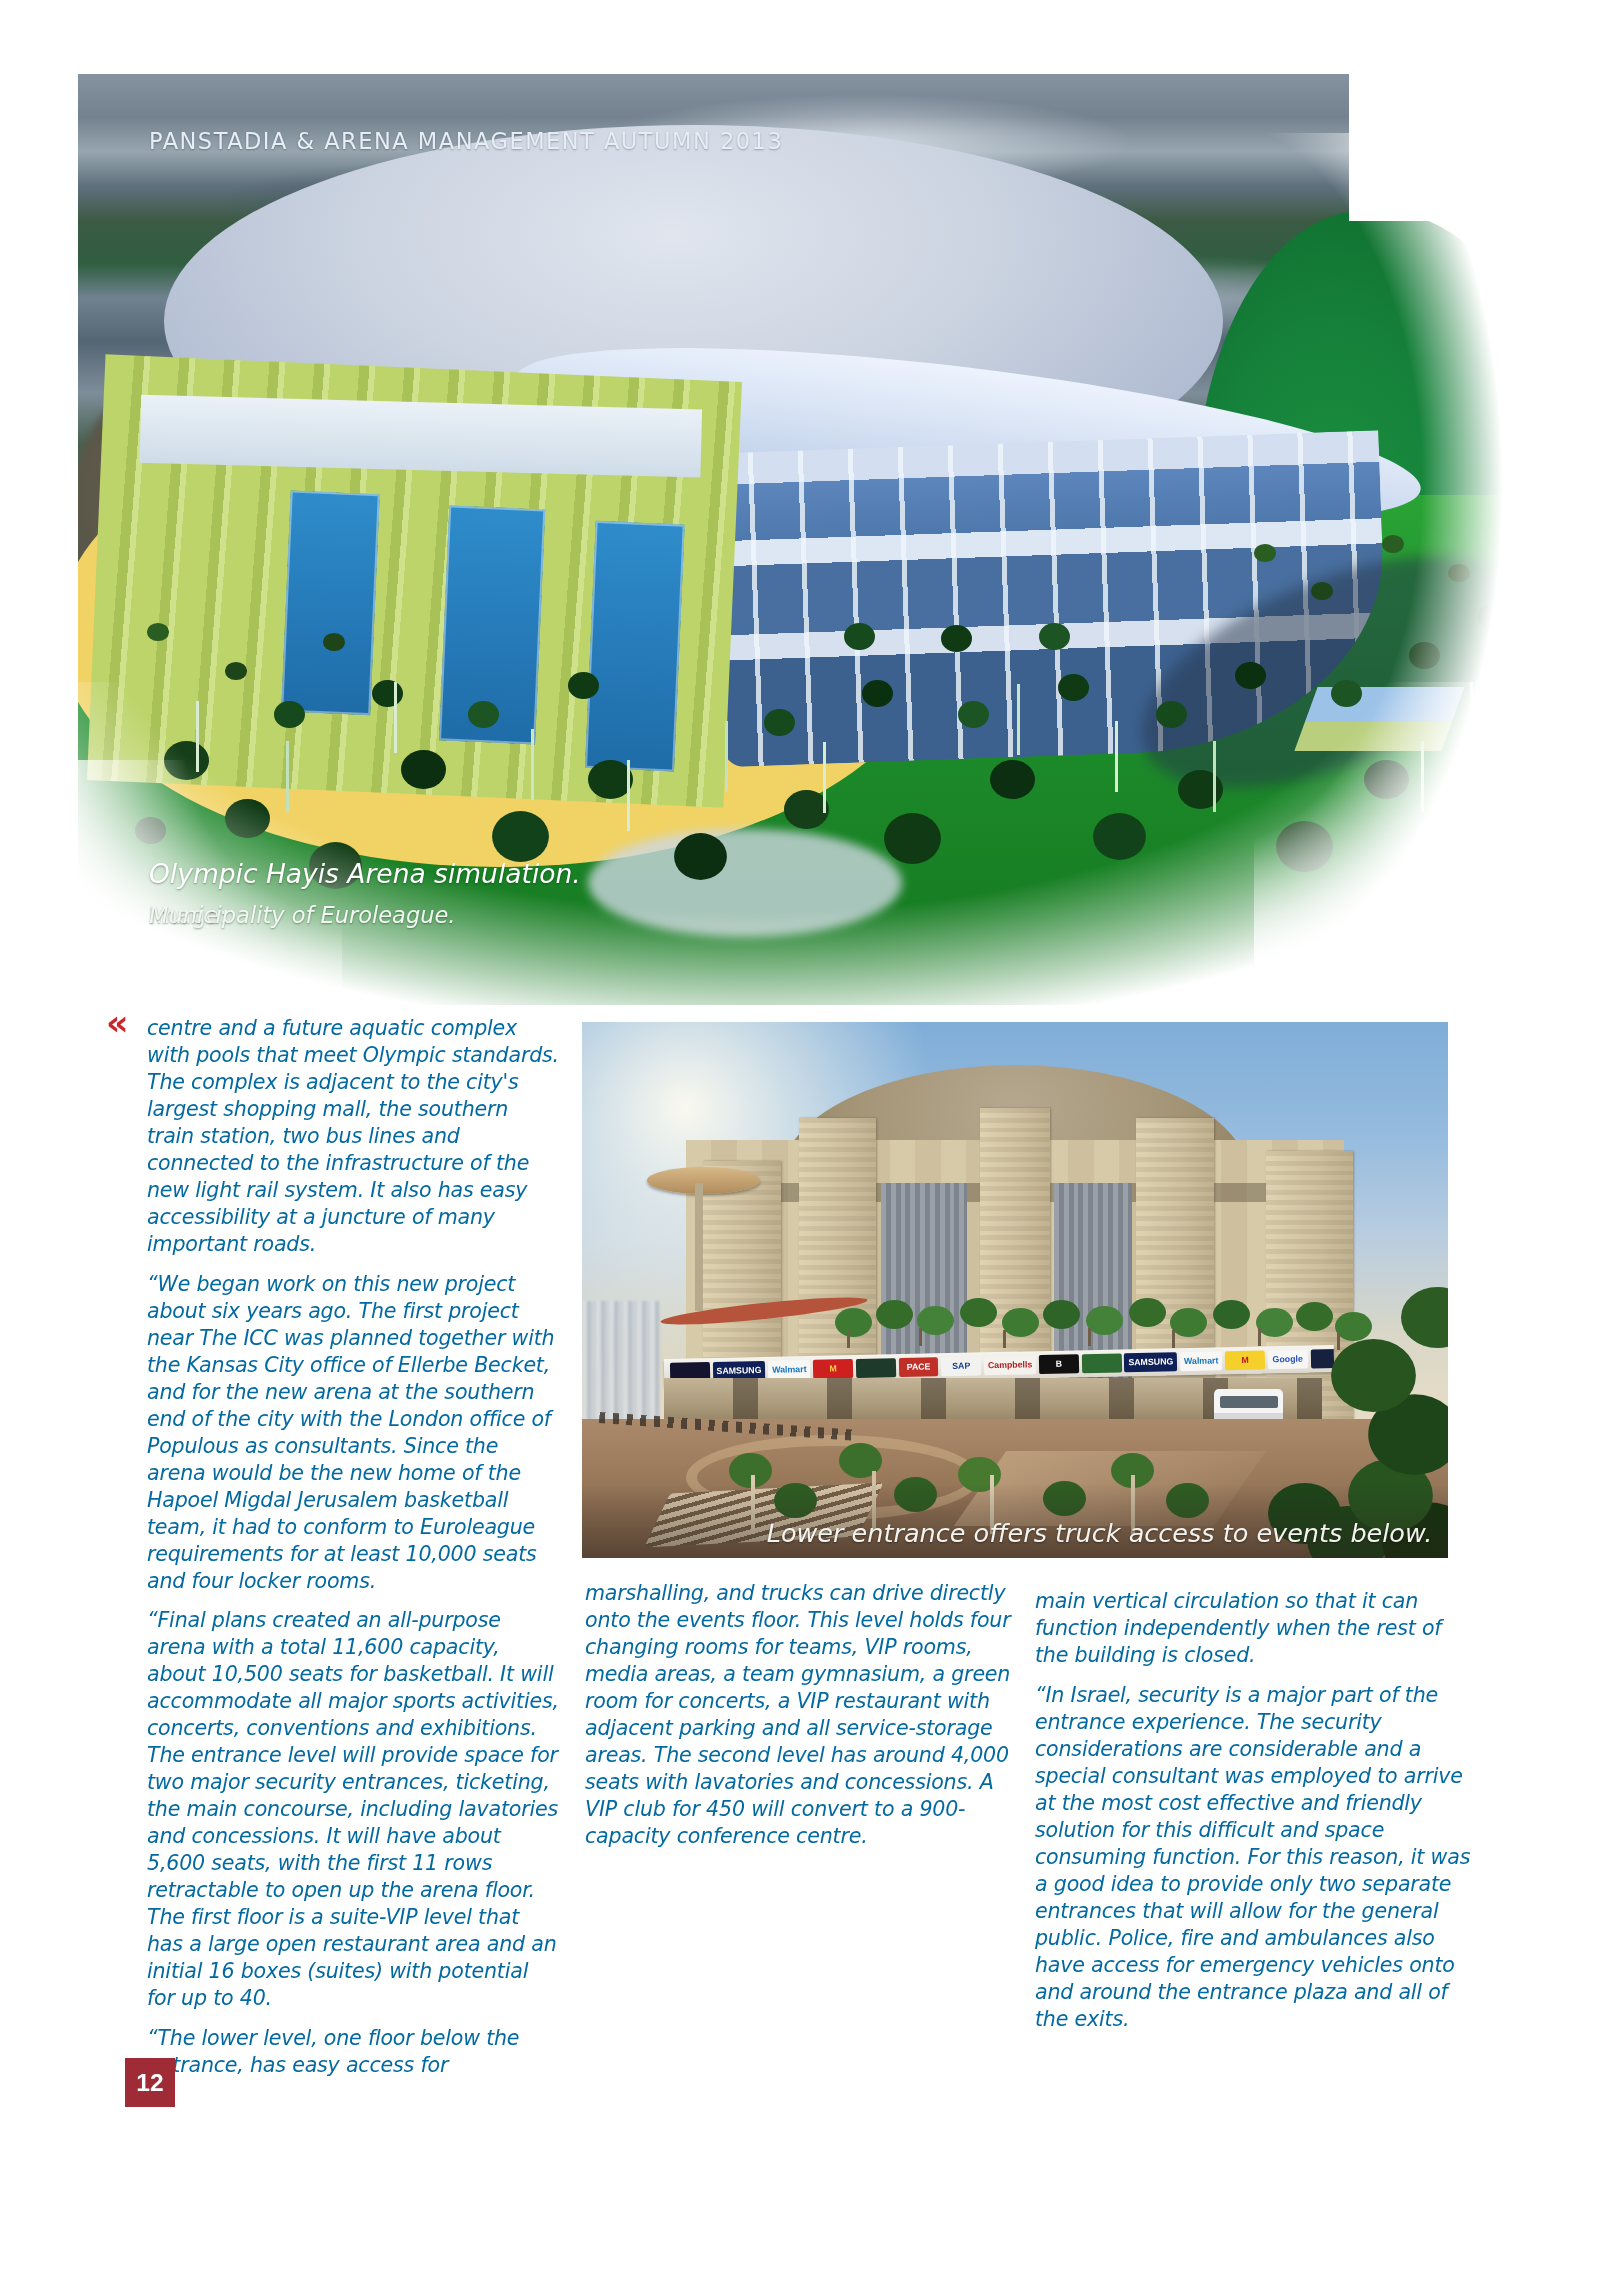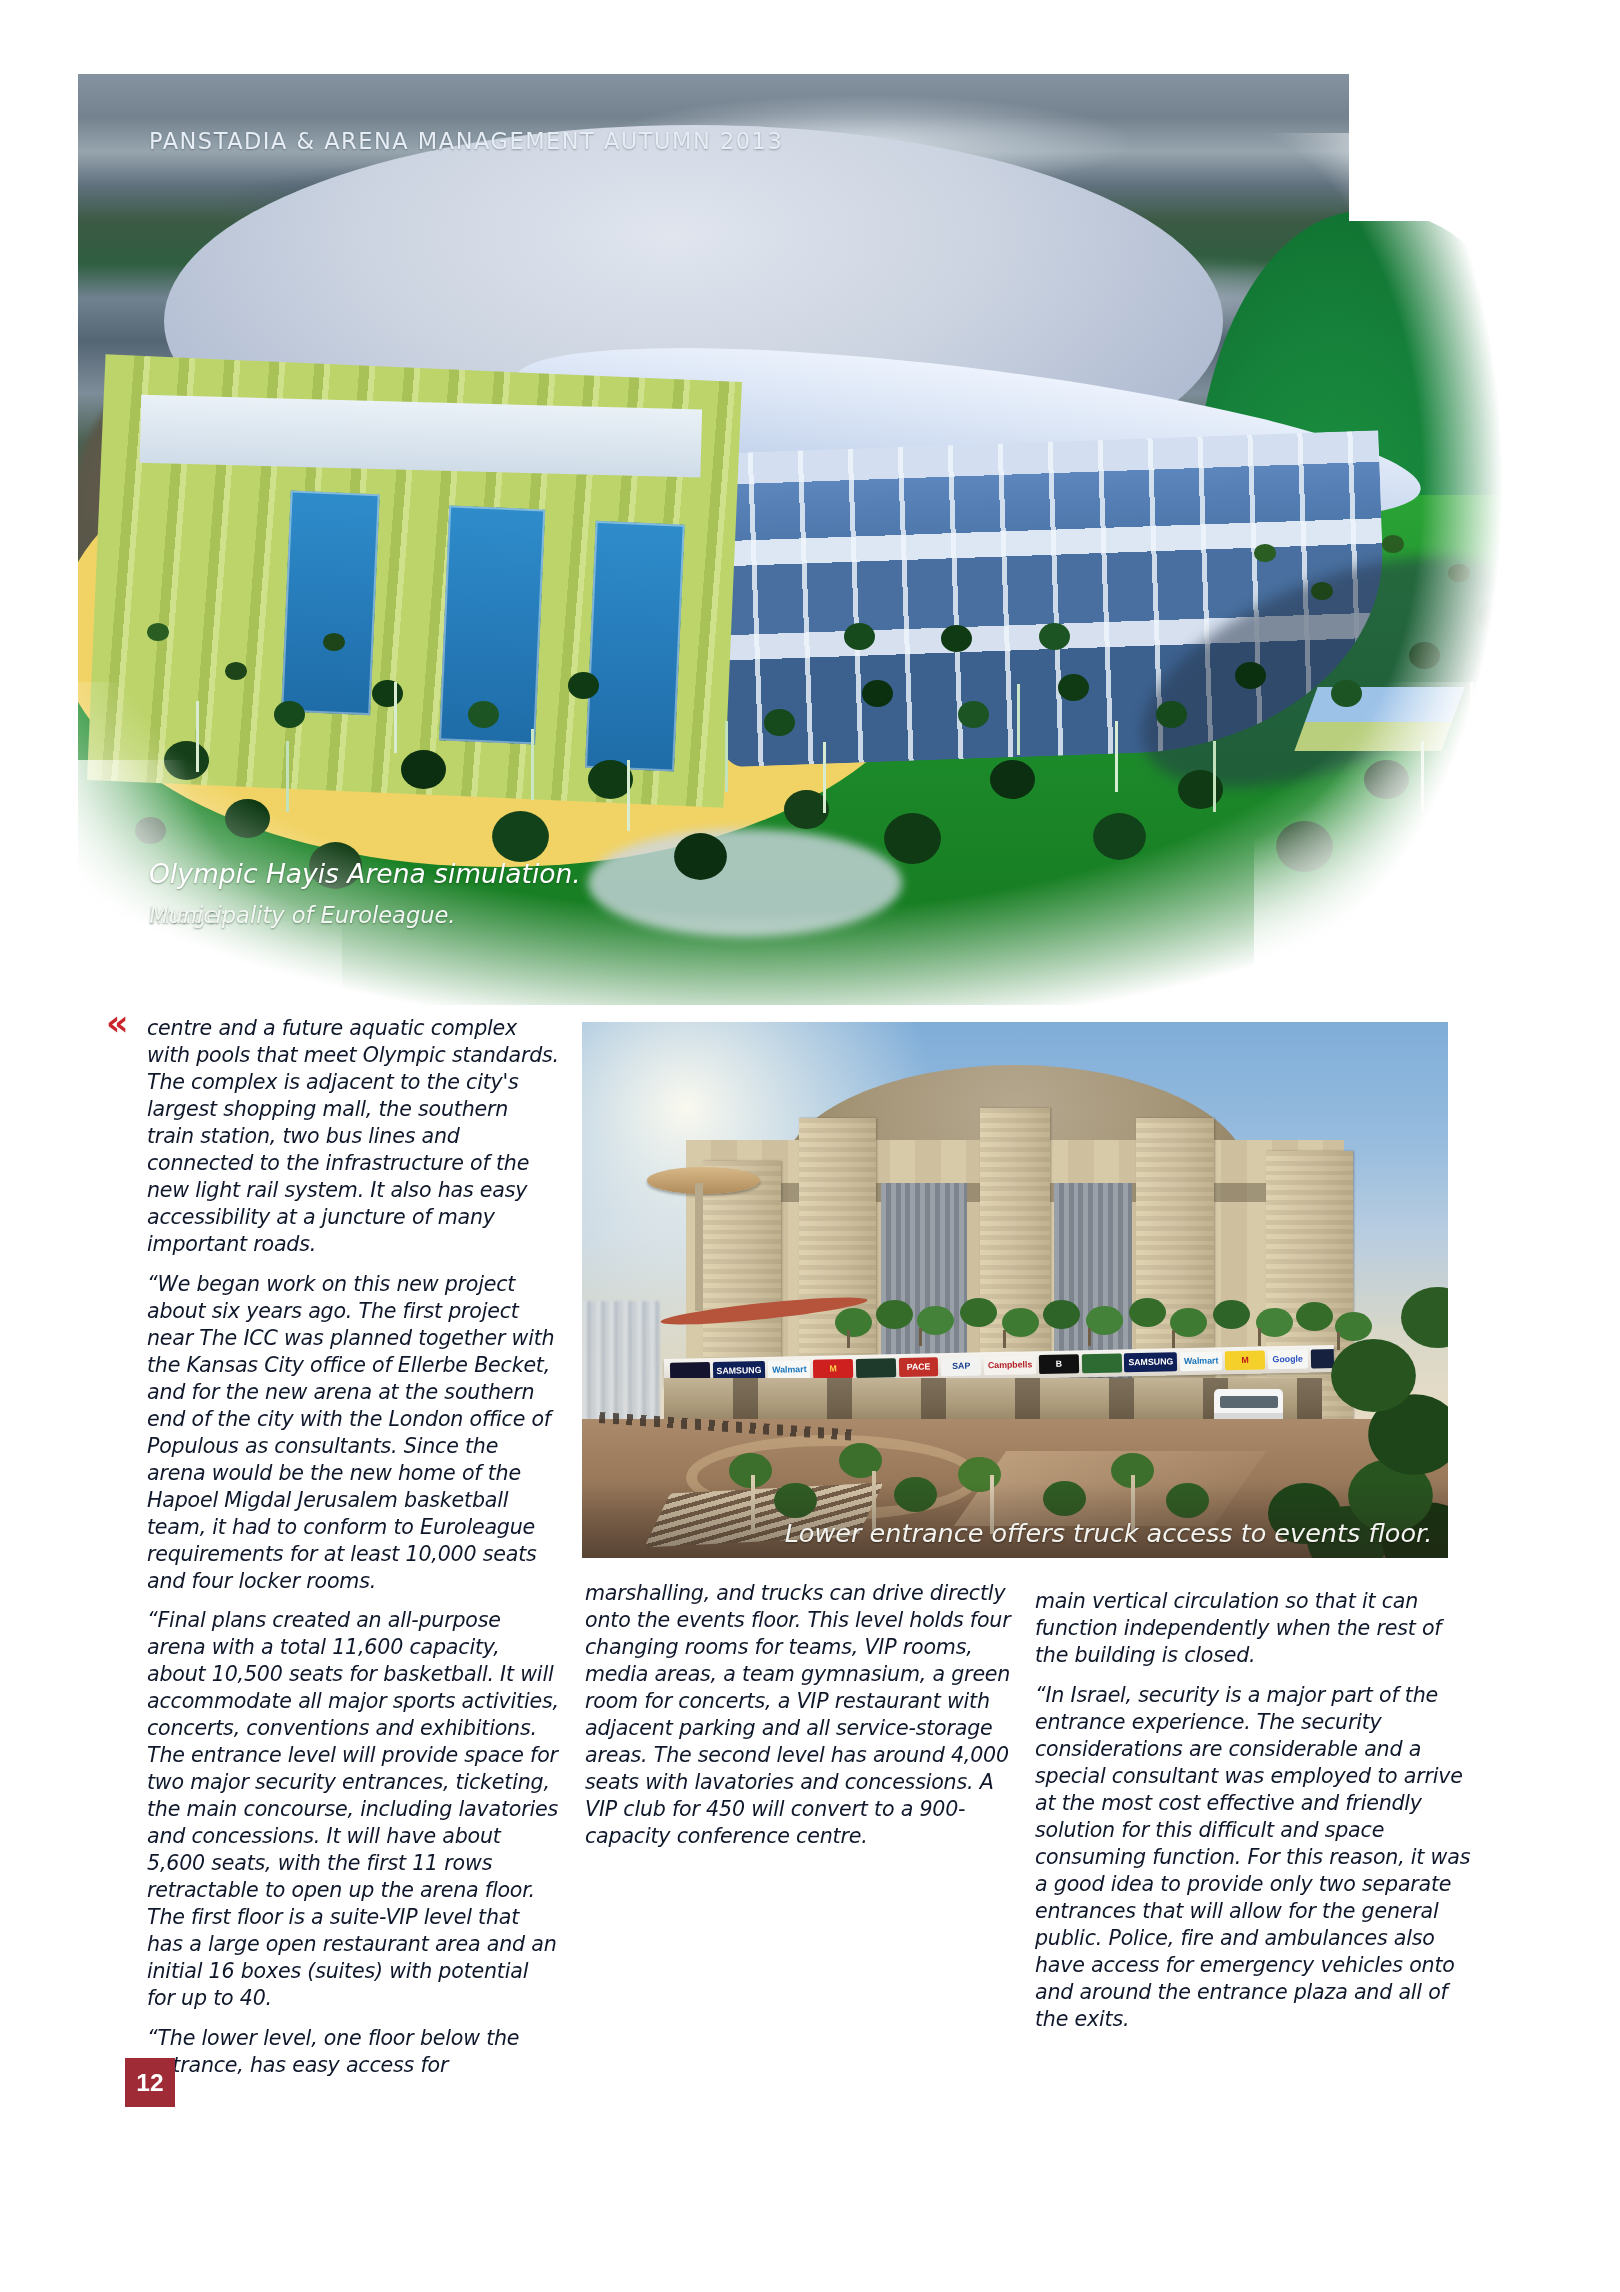--- a/index.html
+++ b/index.html
@@ -165,21 +165,21 @@
     box-shadow:755px 323px 0 5.9px #27541f,796px 382px 0 9.8px #1e4519,772px 443px 0 5.9px #27541f,
       810px 490px 0 9.8px #16330f,729px 488px 0 3.9px #1e4519,819px 265px 0 0 #2c5c24,686px 461px 0 0 #1e4519;}
   .p2-shade{left:0;bottom:0;width:100%;height:14%;
     background:linear-gradient(180deg, rgba(40,32,25,0), rgba(40,32,25,.45));}
   .p2-caption{right:15.7px;bottom:9.8px;font-size:25.5px;font-style:italic;color:#f3f3ef;
     text-shadow:0 1px 2px rgba(20,15,10,.5);white-space:nowrap;}
 
   
   .chevron{position:absolute;left:106px;top:1006px;font-size:35px;color:#c9262c;
     font-weight:bold;line-height:1;}
-  .col{position:absolute;color:#0f172a;}
+  .col{position:absolute;color:#0369a1;}
   .col-1{left:147px;top:1015px;width:412px;}
   .col-2{left:585px;top:1580px;width:432px;}
   .col-3{left:1035px;top:1580px;width:437px;margin-top:8px;}
   .para{margin:0 0 12.7px 0;font-size:20.6px;line-height:27px;font-style:italic;
     letter-spacing:-0.2px;}
   .page-badge{position:absolute;left:125px;top:2058px;width:50px;height:49px;background:#9e2b35;
     color:#ffffff;font-size:24.5px;font-weight:bold;display:flex;align-items:center;
     justify-content:center;font-family:"Liberation Sans",sans-serif;}
 </style>
 </head>
@@ -276,21 +276,21 @@
     </div>
     <div class="p2-plaza"></div>
     <div class="p2-path1"></div>
     <div class="p2-path2"></div>
     <div class="p2-dashes"></div>
     <div class="p2-stairs"></div>
     <div class="p2-trees-left"></div>
     <div class="p2-trunks-left"></div>
     <div class="p2-trees-right"></div>
     <div class="p2-shade"></div>
-    <div class="p2-caption">Lower entrance offers truck access to events floor.</div>
+    <div class="p2-caption">Lower entrance offers truck access to events below.</div>
   </div>
 
   <div class="col col-2">
 
   <p class="para">marshalling, and trucks can drive directly onto the events floor. This level holds four changing rooms for teams, VIP rooms, media areas, a team gymnasium, a green room for concerts, a VIP restaurant with adjacent parking and all service-storage areas. The second level has around 4,000 seats with lavatories and concessions. A VIP club for 450 will convert to a 900-capacity conference centre.</p>
     </div>
 
   <div class="col col-3">
 
   <p class="para">main vertical circulation so that it can function independently when the rest of the building is closed.</p>

